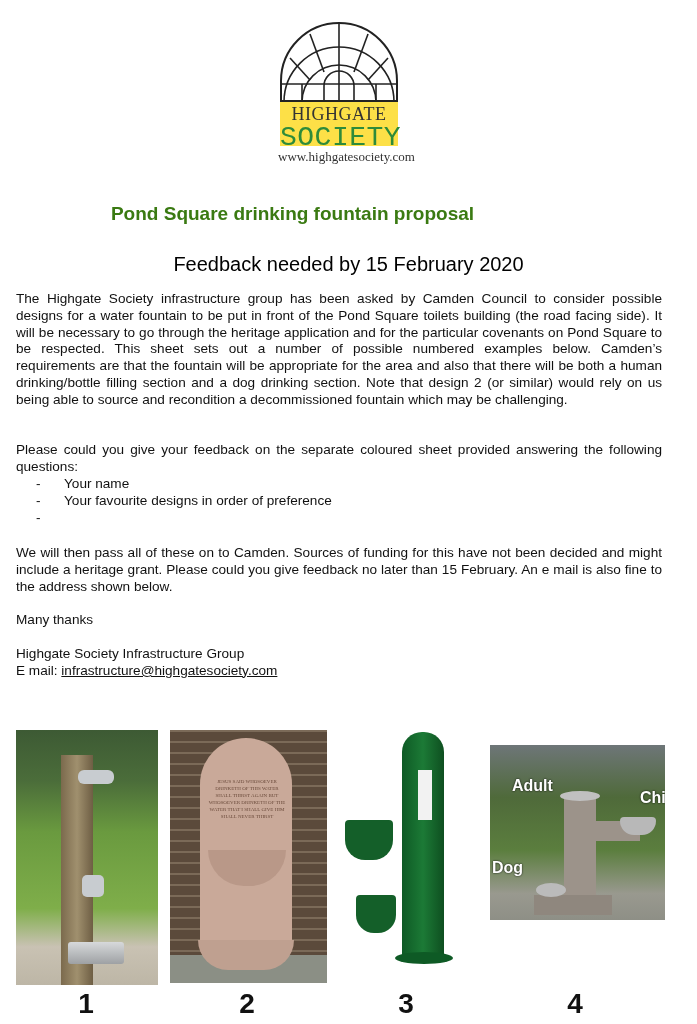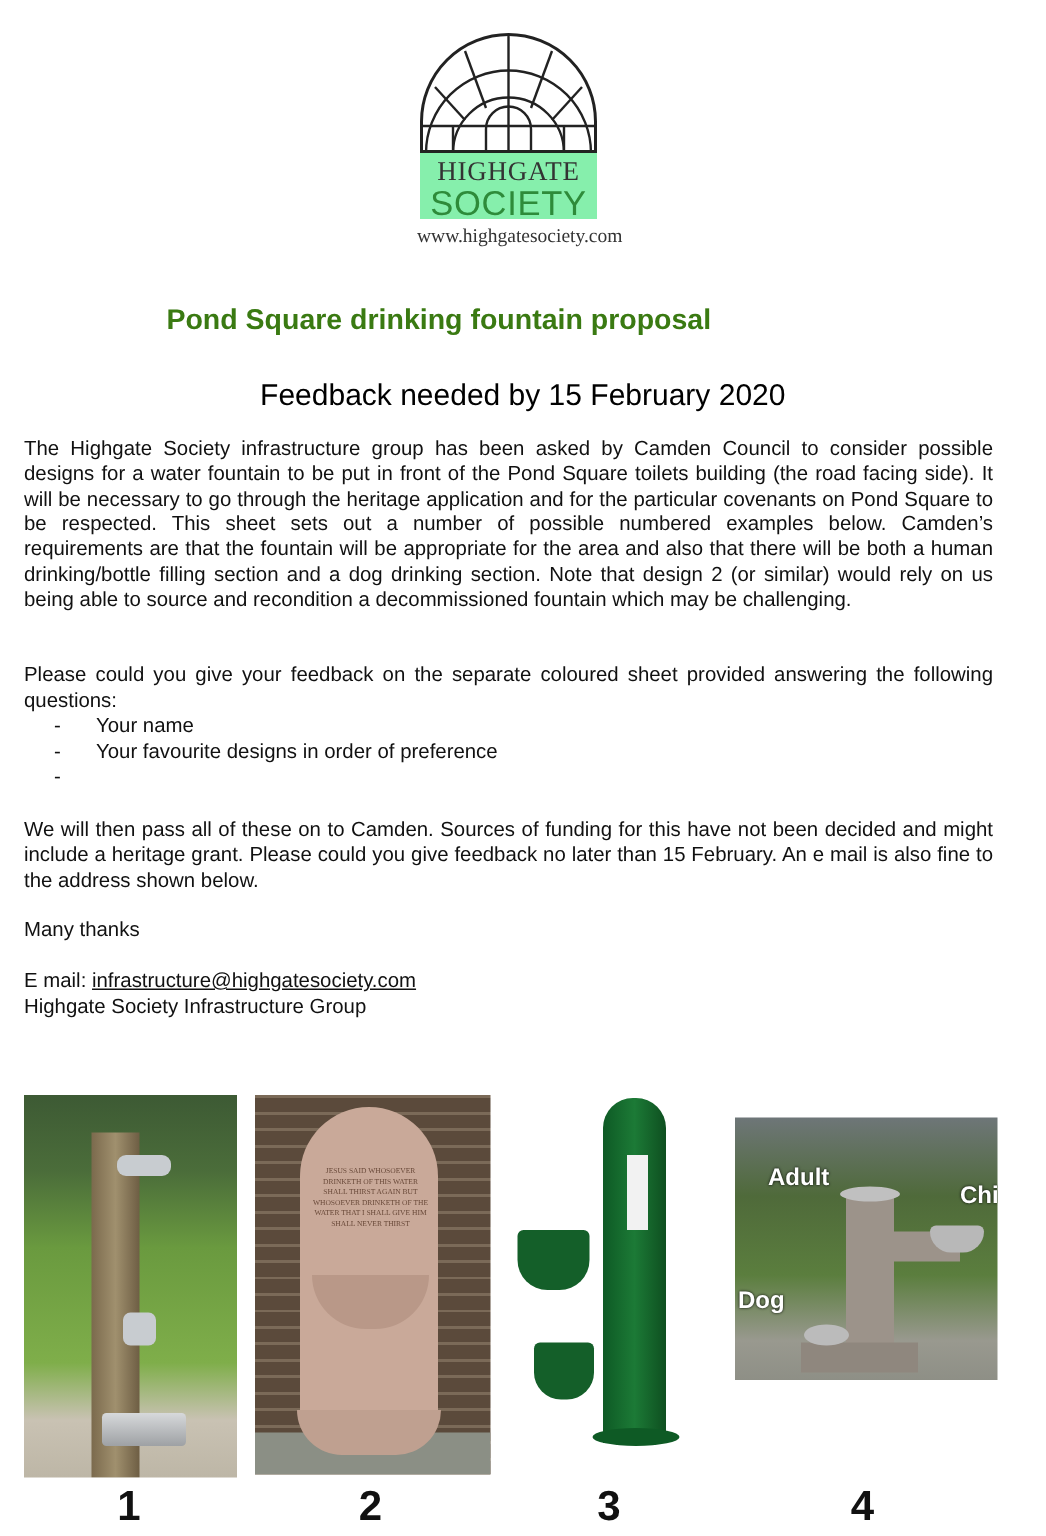--- a/index.html
+++ b/index.html
@@ -1,23 +1,23 @@
 <!DOCTYPE html>
 <html><head>
 <meta charset="utf-8">
 <style>
   * { box-sizing: border-box; margin: 0; padding: 0; }
   html, body { width: 697px; height: 1024px; background: #ffffff; overflow: hidden; }
   body { position: relative; font-family: "Liberation Sans", sans-serif; color: #111; }
 
   .logo { position: absolute; left: 278px; top: 22px; width: 122px; height: 142px; }
   .logo-frame { position: absolute; left: 2px; top: 0; width: 118px; height: 124px; border: 2px solid #222; border-radius: 59px 59px 0 0; overflow: hidden; }
-  .logo-text-box { position: absolute; left: 2px; top: 78px; width: 118px; height: 46px; background: #86efac; border-top: 2px solid #222; }
+  .logo-text-box { position: absolute; left: 2px; top: 78px; width: 118px; height: 46px; background: #fde047; border-top: 2px solid #222; }
   .logo-highgate { position: absolute; left: 0; top: 2px; width: 118px; text-align: center; font-family: "Liberation Serif", serif; font-size: 18px; letter-spacing: 0.5px; color: #333; }
-  .logo-society { position: absolute; left: 0; top: 20px; width: 118px; text-align: center; font-family: Liberation Sans, sans-serif; font-size: 23px; color: #2e8b3a; letter-spacing: 0.5px; }
+  .logo-society { position: absolute; left: 0; top: 20px; width: 118px; text-align: center; font-family: Liberation Mono, monospace; font-size: 28px; color: #2e8b3a; letter-spacing: 0.5px; }
   .logo-url { position: absolute; left: 0; top: 127px; width: 122px; text-align: center; font-family: "Liberation Serif", serif; font-size: 13px; color: #333; }
 
   .title { position: absolute; left: 0; top: 203px; width: 585px; text-align: center; font-size: 19px; font-weight: bold; color: #3a7a12; }
   .subtitle { position: absolute; left: 0; top: 253px; width: 697px; text-align: center; font-size: 20px; color: #000000; }
 
   .body-text { position: absolute; left: 16px; width: 646px; font-size: 13.6px; line-height: 16.8px; color: #111; }
   .justify { text-align: justify; text-align-last: left; }
   .p1 { top: 291px; }
   .p2 { top: 442px; }
   .bullets { position: absolute; left: 36px; top: 476px; font-size: 13.6px; line-height: 16.8px; }
@@ -104,22 +104,22 @@
 
 <ul class="bullets">
   <li><span class="dash">-</span><span>Your name</span></li>
   <li><span class="dash">-</span><span>Your favourite designs in order of preference</span></li>
   <li><span class="dash">-</span></li>
 </ul>
 
 <p class="body-text justify p3">We will then pass all of these on to Camden. Sources of funding for this have not been decided and might include a heritage grant. Please could you give feedback no later than 15 February. An e mail is also fine to the address shown below.</p>
 <p class="body-text p4">Many thanks</p>
 <div class="body-text p5">
+  <div>Highgate Society Infrastructure Group</div>
   <div><span>E mail: </span><a class="email-link">infrastructure@highgatesociety.com</a></div>
-  <div>Highgate Society Infrastructure Group</div>
 </div>
 
 <div class="photo ph1">
   <div class="post"></div>
   <div class="tap1"></div>
   <div class="tap2"></div>
   <div class="bowl"></div>
 </div>
 
 <div class="photo ph2">

